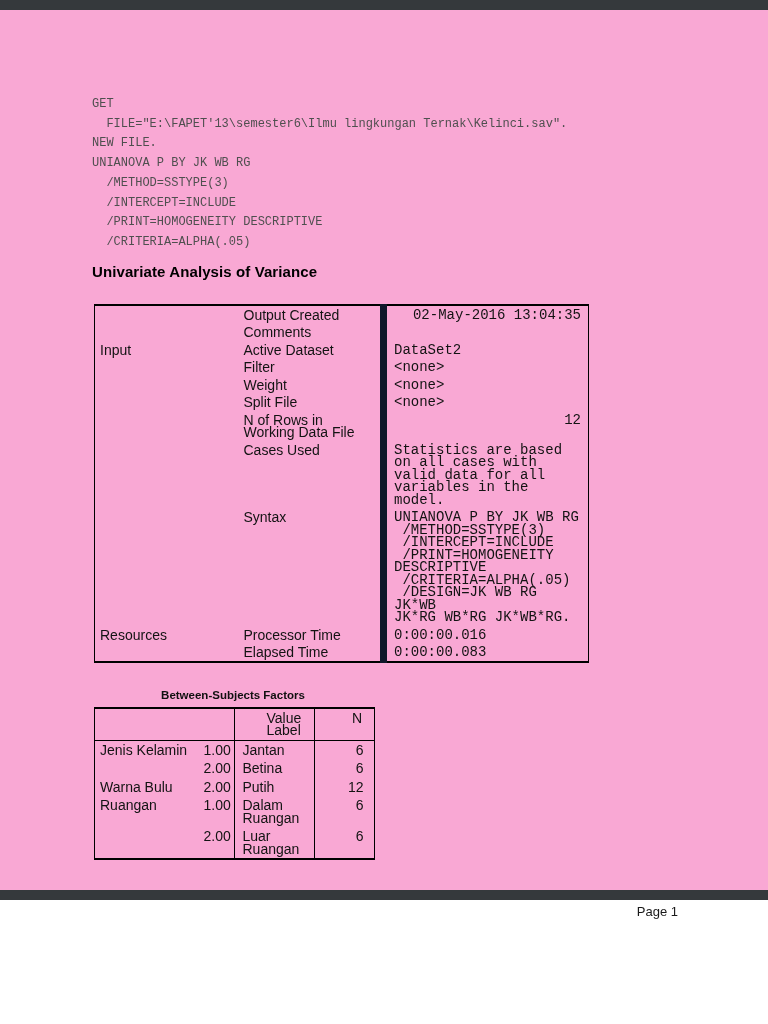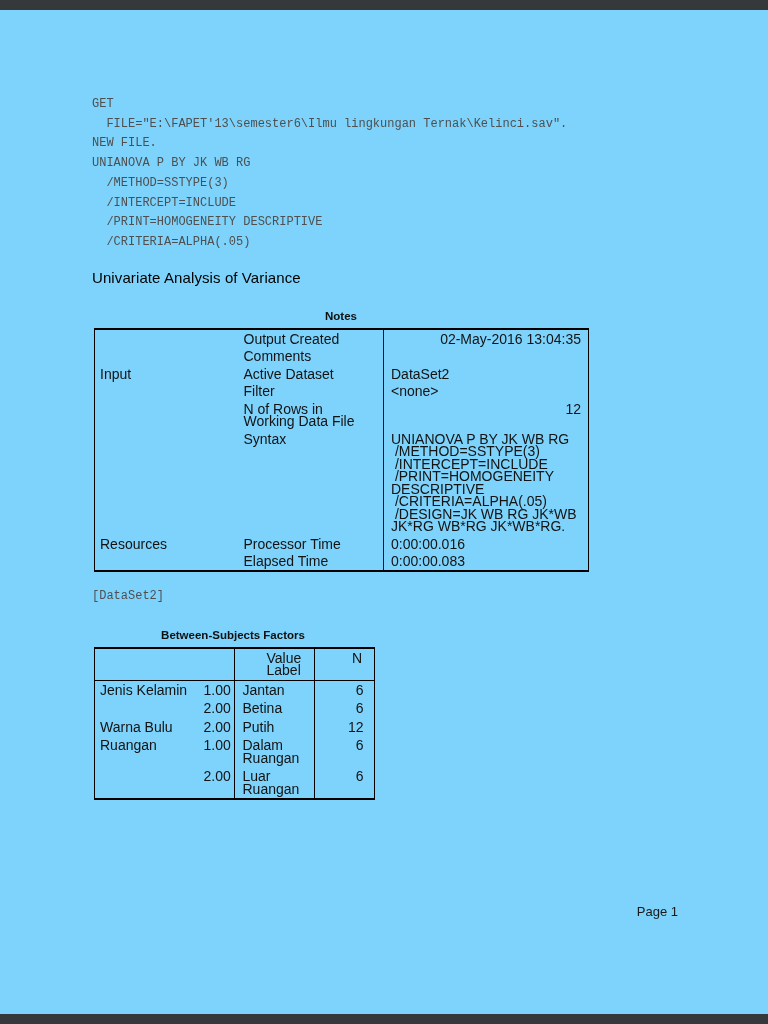--- a/index.html
+++ b/index.html
@@ -3,41 +3,41 @@
 <meta charset="utf-8">
 <style>
   * { margin: 0; padding: 0; box-sizing: border-box; }
   html, body { width: 768px; height: 1024px; }
   body {
     font-family: "Liberation Sans", sans-serif;
     background: #ffffff;
     position: relative;
     overflow: hidden;
   }
-  .viewport { position: relative; width: 768px; height: 1024px; background: #7dd3fc; }
+  .viewport { position: relative; width: 768px; height: 900px; background: #f9a8d4; }
   .chrome-bar {
     position: absolute; left: 0; width: 768px; height: 10px; background: #35393c;
   }
   .chrome-bar.top { top: 0; }
   .chrome-bar.bottom { bottom: 0; }
 
   .content { position: absolute; left: 92px; top: 95px; width: 610px; }
 
   .syntax {
     font-family: "Liberation Mono", "DejaVu Sans Mono", monospace;
     font-size: 12px;
     line-height: 19.7px;
     color: #4f4f4f;
   }
   .syntax .line { white-space: pre; }
 
   .section-title {
-    margin-top: 16px;
+    margin-top: 10px;
     font-size: 15px;
-    font-weight: normal;
+    font-weight: bold;
     color: #000000;
     letter-spacing: 0.1px;
   }
 
   .tbl-title {
     font-size: 11.5px;
     font-weight: bold;
     color: #101010;
     text-align: center;
     margin-bottom: 6px;
@@ -51,21 +51,21 @@
   .notes {
     width: 494px; margin-left: 2px;
     border-top: 2px solid #000;
     border-bottom: 2px solid #000;
     border-left: 1px solid #000;
     border-right: 1px solid #000;
   }
   .notes td { vertical-align: top; padding: 3px 6px 2px 6px; line-height: 12.5px; }
   .notes td.c-group { width: 143px; padding-left: 5px; }
   .notes td.c-label { width: 146px; }
-  .notes td.c-value { width: 205px; border-left: 1px solid #0f172a; padding-left: 7px; padding-right: 7px; }
+  .notes td.c-value { width: 205px; border-left: 7px solid #0f172a; padding-left: 7px; padding-right: 7px; font-family: Liberation Mono, monospace; }
   .right { text-align: right; }
   .prewrap { white-space: pre-wrap; }
 
   .dataset {
     margin-top: 17px;
     font-family: "Liberation Mono", "DejaVu Sans Mono", monospace;
     font-size: 12px;
     color: #4f4f4f;
     white-space: pre;
   }
@@ -115,21 +115,20 @@
       <div class="line">UNIANOVA P BY JK WB RG</div>
       <div class="line">  /METHOD=SSTYPE(3)</div>
       <div class="line">  /INTERCEPT=INCLUDE</div>
       <div class="line">  /PRINT=HOMOGENEITY DESCRIPTIVE</div>
       <div class="line">  /CRITERIA=ALPHA(.05)</div>
     </div>
 
     <h1 class="section-title">Univariate Analysis of Variance</h1>
 
     <div class="notes-block">
-      <div class="tbl-title notes-title">Notes</div>
       <table class="notes">
         <tbody>
           <tr>
             <td class="c-group"></td>
             <td class="c-label">Output Created</td>
             <td class="c-value right">02-May-2016 13:04:35</td>
           </tr>
           <tr>
             <td class="c-group"></td>
             <td class="c-label">Comments</td>
@@ -140,22 +139,37 @@
             <td class="c-label">Active Dataset</td>
             <td class="c-value">DataSet2</td>
           </tr>
           <tr>
             <td class="c-group"></td>
             <td class="c-label">Filter</td>
             <td class="c-value">&lt;none&gt;</td>
           </tr>
           <tr>
             <td class="c-group"></td>
+            <td class="c-label">Weight</td>
+            <td class="c-value">&lt;none&gt;</td>
+          </tr>
+          <tr>
+            <td class="c-group"></td>
+            <td class="c-label">Split File</td>
+            <td class="c-value">&lt;none&gt;</td>
+          </tr>
+          <tr>
+            <td class="c-group"></td>
             <td class="c-label">N of Rows in Working Data File</td>
             <td class="c-value right">12</td>
+          </tr>
+          <tr>
+            <td class="c-group"></td>
+            <td class="c-label">Cases Used</td>
+            <td class="c-value">Statistics are based on all cases with valid data for all variables in the model.</td>
           </tr>
           <tr>
             <td class="c-group"></td>
             <td class="c-label">Syntax</td>
             <td class="c-value prewrap">UNIANOVA P BY JK WB RG
  /METHOD=SSTYPE(3)
  /INTERCEPT=INCLUDE
  /PRINT=HOMOGENEITY
 DESCRIPTIVE
  /CRITERIA=ALPHA(.05)
@@ -169,21 +183,20 @@
           </tr>
           <tr>
             <td class="c-group"></td>
             <td class="c-label">Elapsed Time</td>
             <td class="c-value">0:00:00.083</td>
           </tr>
         </tbody>
       </table>
     </div>
 
-    <div class="dataset">[DataSet2]</div>
 
     <div class="factors-block">
       <div class="tbl-title factors-title">Between-Subjects Factors</div>
       <table class="factors">
         <tbody>
           <tr class="hdr">
             <th class="c-factor"></th>
             <th class="c-level"></th>
             <th class="c-vlabel">Value Label</th>
             <th class="c-n">N</th>

